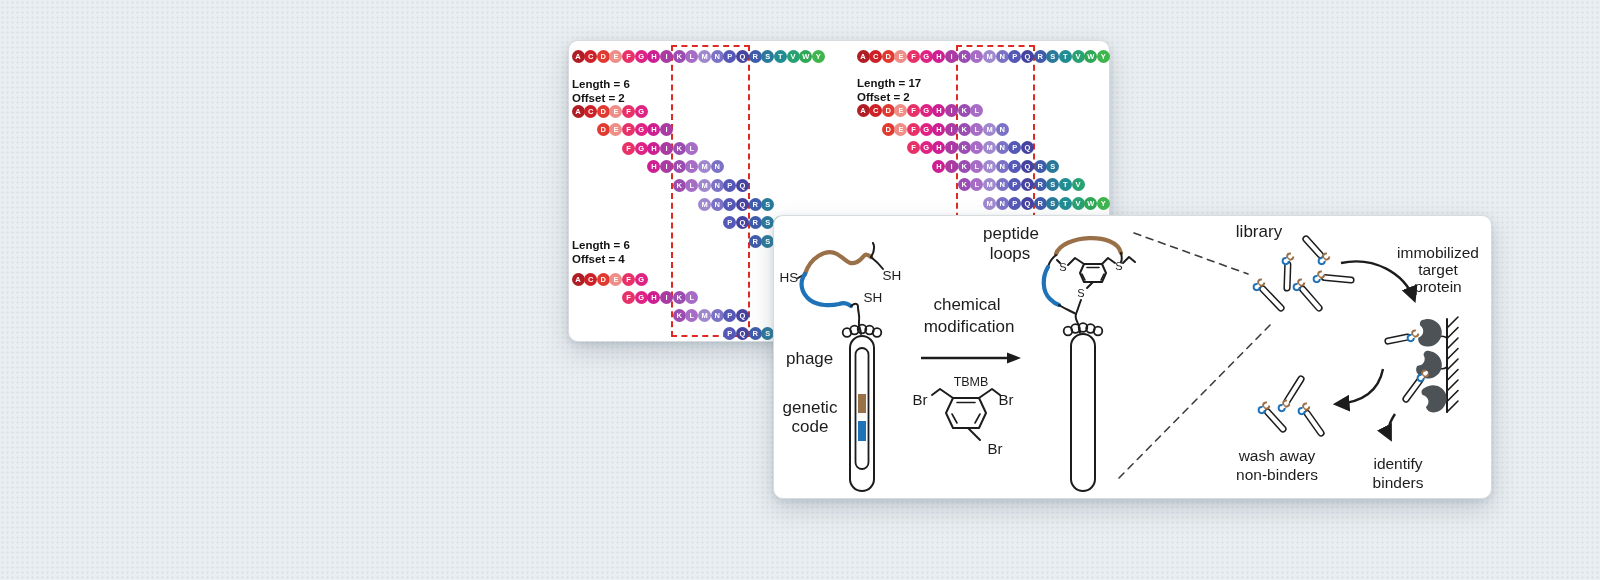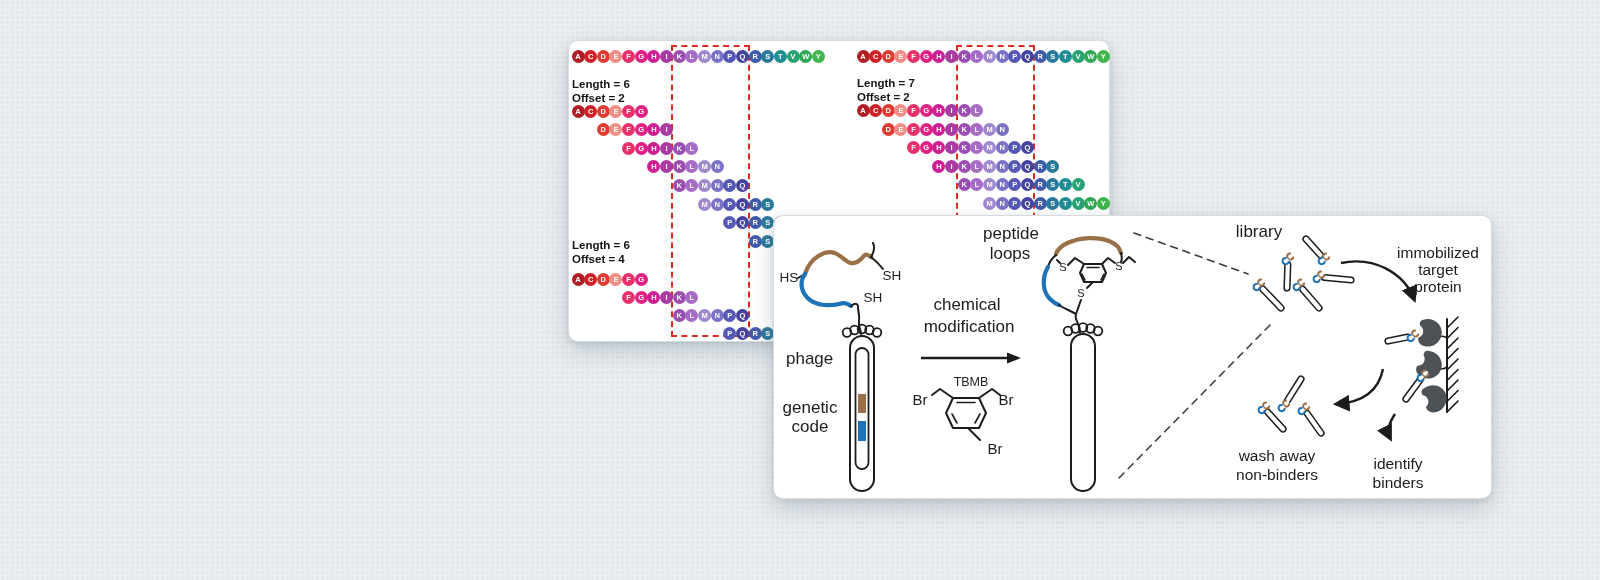--- a/index.html
+++ b/index.html
@@ -143,21 +143,21 @@
       <span class="res" style="left: 179.6px; top: 175.1px; background: rgb(63, 91, 171);">R</span>
       <span class="res" style="left: 192.25px; top: 175.1px; background: rgb(41, 121, 155);">S</span>
       <span class="res" style="left: 204.9px; top: 175.1px; background: rgb(32, 141, 146);">T</span>
       <span class="res" style="left: 217.55px; top: 175.1px; background: rgb(40, 162, 115);">V</span>
       <span class="res" style="left: 179.6px; top: 193.7px; background: rgb(63, 91, 171);">R</span>
       <span class="res" style="left: 192.25px; top: 193.7px; background: rgb(41, 121, 155);">S</span>
       <span class="res" style="left: 204.9px; top: 193.7px; background: rgb(32, 141, 146);">T</span>
       <span class="res" style="left: 217.55px; top: 193.7px; background: rgb(40, 162, 115);">V</span>
       <span class="res" style="left: 230.2px; top: 193.7px; background: rgb(46, 167, 86);">W</span>
       <span class="res" style="left: 242.85px; top: 193.7px; background: rgb(62, 181, 77);">Y</span>
-      <div class="blk-label" style="left: 288px; top: 36px;">Length = 7
+      <div class="blk-label" style="left: 288px; top: 36px;">Length = 17
 Offset = 2</div>
       <span class="res" style="left: 287.5px; top: 63px; background: rgb(176, 30, 37);">A</span>
       <span class="res" style="left: 300.15px; top: 63px; background: rgb(205, 33, 39);">C</span>
       <span class="res" style="left: 312.8px; top: 63px; background: rgb(224, 58, 49);">D</span>
       <span class="res" style="left: 325.45px; top: 63px; background: rgb(238, 142, 134);">E</span>
       <span class="res" style="left: 338.1px; top: 63px; background: rgb(232, 49, 105);">F</span>
       <span class="res" style="left: 350.75px; top: 63px; background: rgb(222, 35, 132);">G</span>
       <span class="res" style="left: 363.4px; top: 63px; background: rgb(206, 31, 146);">H</span>
       <span class="res" style="left: 376.05px; top: 63px; background: rgb(170, 59, 162);">I</span>
       <span class="res" style="left: 388.7px; top: 63px; background: rgb(155, 77, 178);">K</span>

